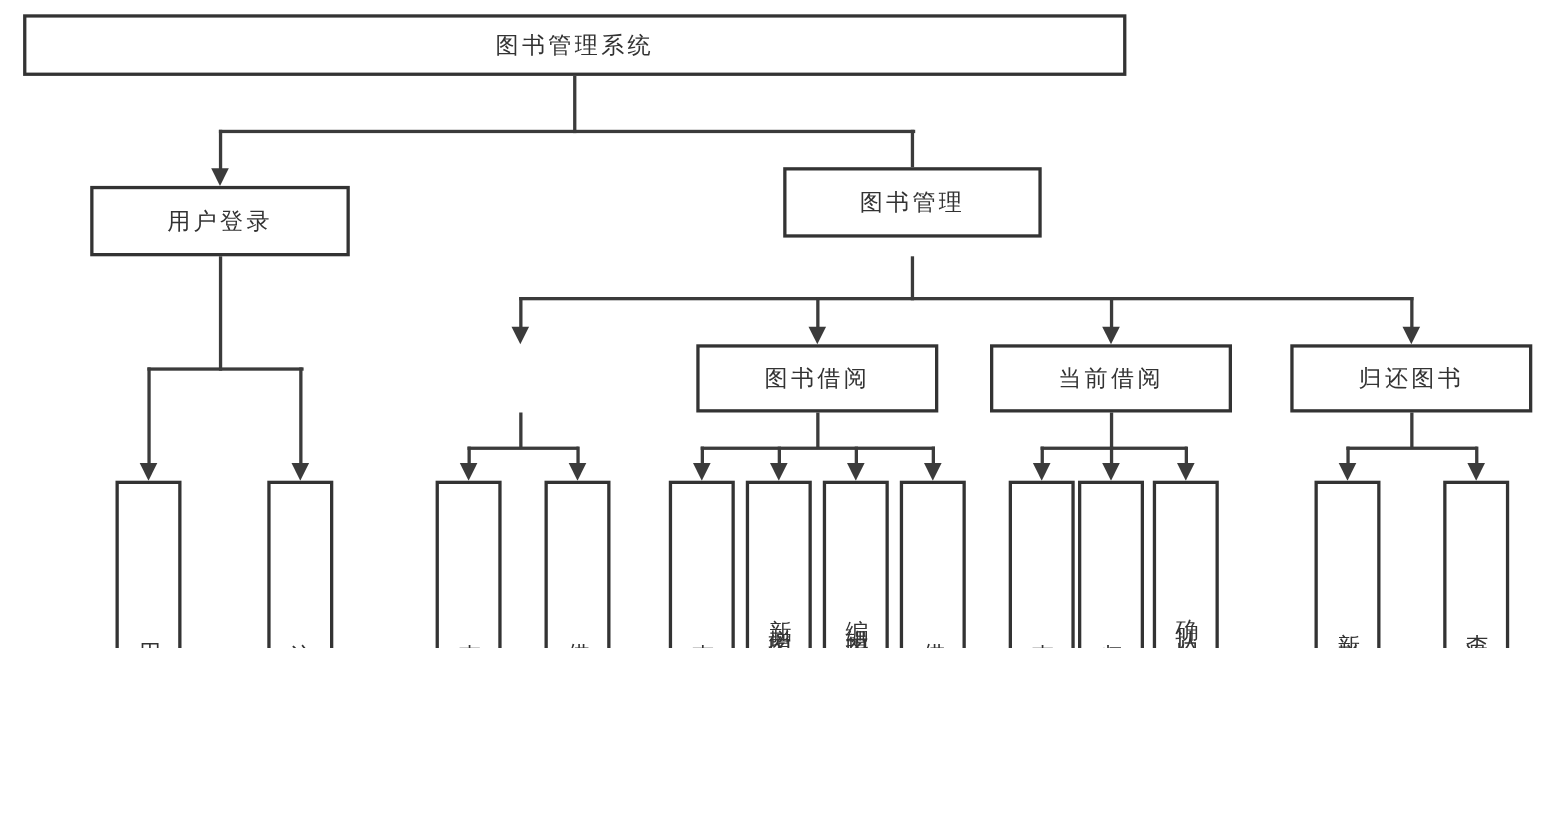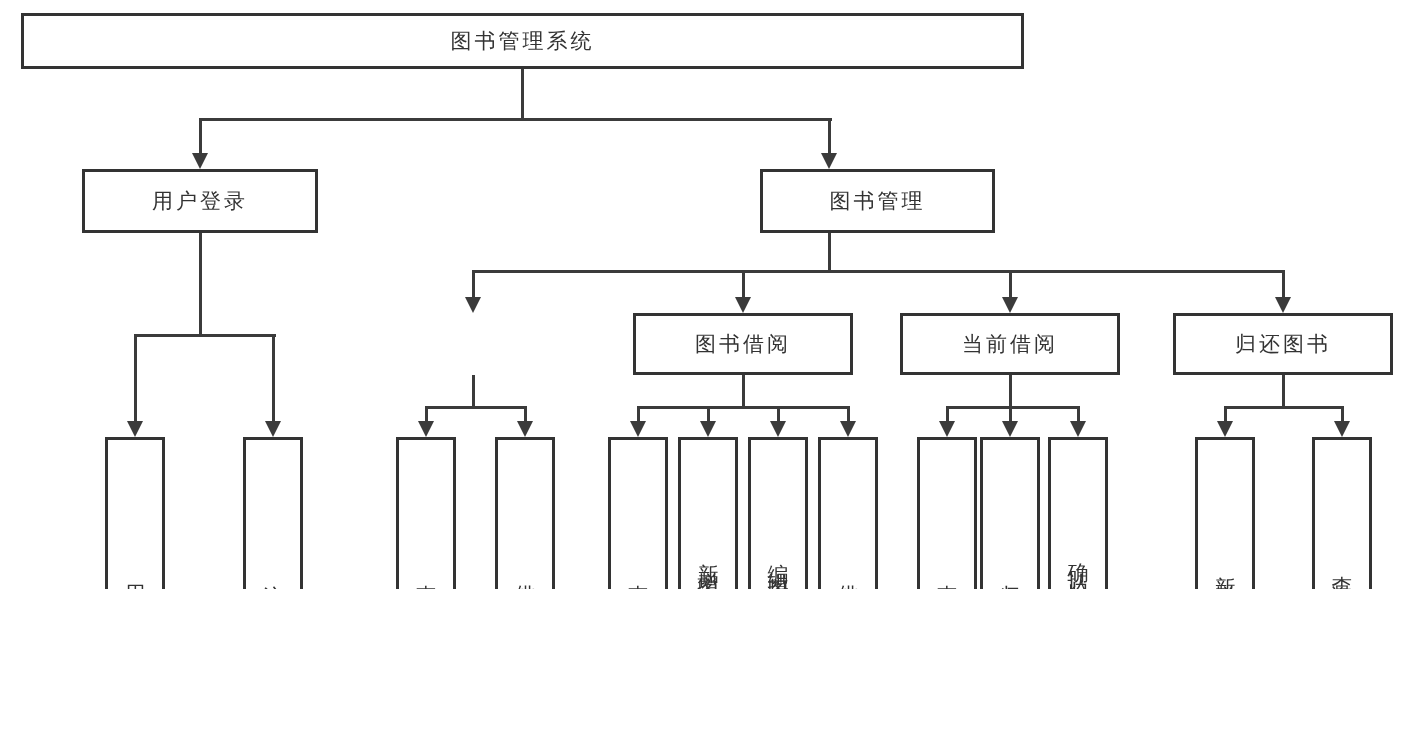--- a/index.html
+++ b/index.html
@@ -67,21 +67,21 @@
   <div class="vline" style="left:521px; top:69px;  height:52px;"></div>
   <div class="hline" style="left:199px; top:118px; width:633px;"></div>
   <div class="vline" style="left:199px; top:118px; height:38px;"></div>
   <div class="arrow" style="left:192px; top:153px;"></div>
   <div class="vline" style="left:828px; top:118px; height:38px;"></div>
   <div class="arrow" style="left:821px; top:153px;"></div>
 
   <div class="box" style="left:82px; top:169px; width:236px; height:64px;">
     <span class="hlabel">用户登录</span>
   </div>
-  <div class="box" style="left:712px; top:169px; width:235px; height:64px;margin-left:48px;">
+  <div class="box" style="left:712px; top:152px; width:235px; height:64px;">
     <span class="hlabel">图书管理</span>
   </div>
 
   <div class="vline" style="left:199px; top:233px; height:104px;"></div>
   <div class="hline" style="left:134px; top:334px; width:142px;"></div>
   <div class="vline" style="left:134px; top:334px; height:90px;"></div>
   <div class="arrow" style="left:127px; top:421px;"></div>
   <div class="vline" style="left:272px; top:334px; height:90px;"></div>
   <div class="arrow" style="left:265px; top:421px;"></div>
 

